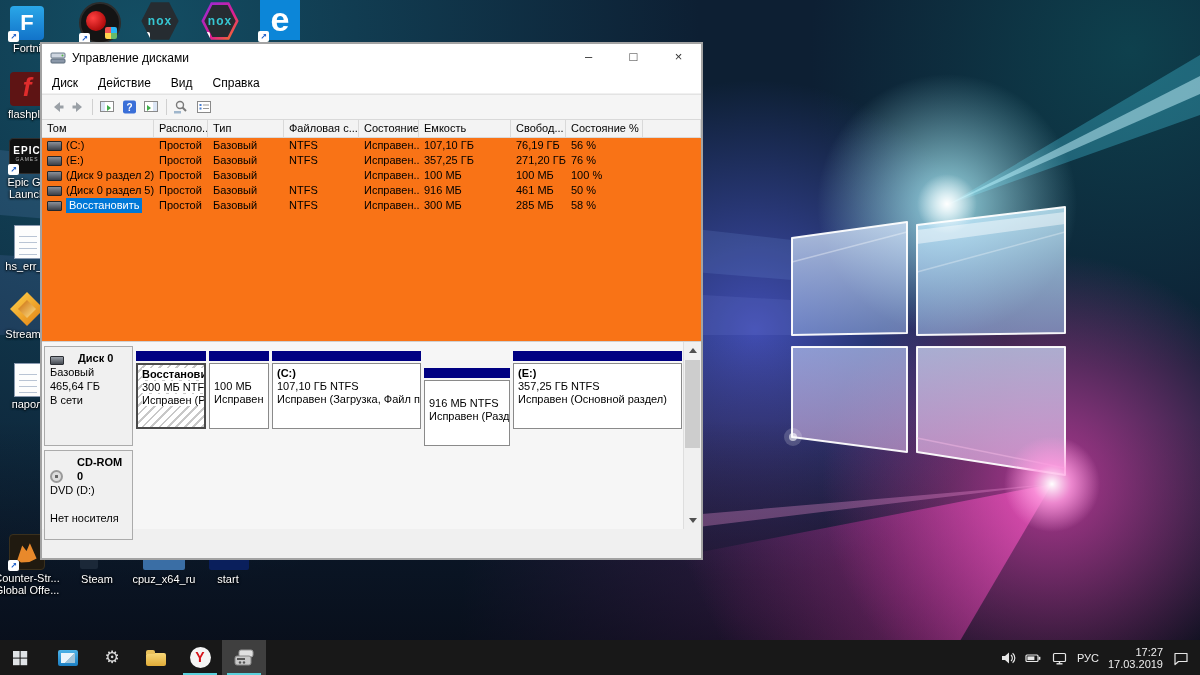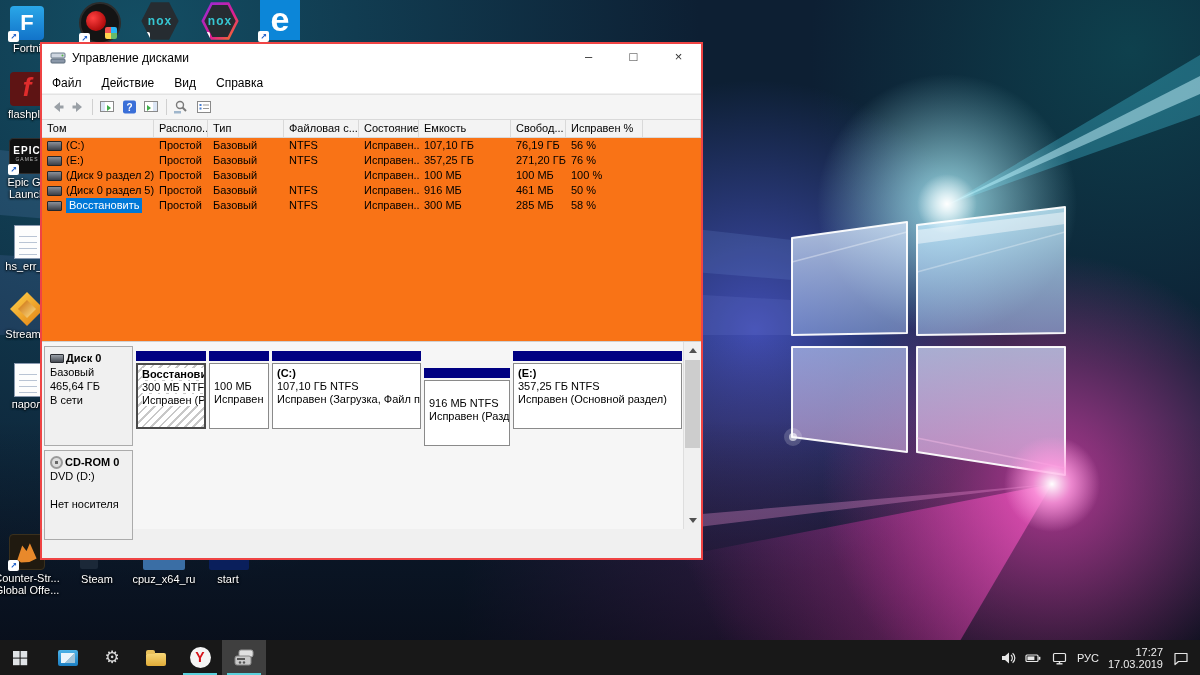--- a/index.html
+++ b/index.html
@@ -47,21 +47,21 @@
   .ico-nox.rainbow{background:linear-gradient(135deg,#8a2be2,#e01f8f 60%,#ff8c00);}
   .ico-nox.rainbow::before{content:"";position:absolute;inset:3px;background:#262c31;
             clip-path:polygon(26% 3%,74% 3%,99% 50%,74% 97%,26% 97%,1% 50%);}
   .ico-edge{width:40px;height:40px;background:#0c86d8;}
   .ico-edge::after{content:"e";position:absolute;inset:0;color:#fff;font-weight:bold;
             font-size:34px;line-height:38px;text-align:center;}
   .sliver{position:absolute;z-index:1;border-radius:0 0 2px 2px;}
 
   
   .win{position:absolute;left:40px;top:42px;width:663px;height:518px;background:#f0f0f0;
-       border:2px solid #ef4444;box-sizing:border-box;z-index:5;font-size:11px;color:#000;}
+       border:2px solid #a3a3a3;box-sizing:border-box;z-index:5;font-size:11px;color:#000;}
   .titlebar{height:28px;background:#fff;display:flex;align-items:center;}
   .titlebar .ticon{margin:0 6px 0 8px;display:flex;}
   .titlebar .ttext{font-size:12px;flex:1;}
   .wbtns{display:flex;height:28px;}
   .wbtn{width:45px;height:28px;text-align:center;line-height:26px;font-size:13px;color:#333;}
   .menubar{height:21px;background:#fff;display:flex;align-items:center;border-bottom:1px solid #f0f0f0;}
   .menubar span{padding:0 10px;font-size:12px;}
   .toolbar{height:24px;background:#f5f5f5;border-top:1px solid #e3e3e3;border-bottom:1px solid #d9d9d9;
            display:flex;align-items:center;gap:6px;padding-left:8px;}
   .tsep{width:1px;height:16px;background:#d0d0d0;}
@@ -76,21 +76,21 @@
   .volico{display:inline-block;width:13px;height:8px;margin-right:4px;flex:none;
           background:linear-gradient(#8a8f98,#3c4048);border:1px solid #23262b;border-radius:1px;}
   .selname{background:#0078d7;color:#fff;padding:0 3px;}
 
   
   .graphpane{height:187px;background:#f6f6f6;border-top:1px solid #d0d0d0;position:relative;}
   .grows{position:absolute;left:2px;top:0;right:19px;bottom:0;}
   .diskrow{display:flex;margin-top:4px;}
   .infopanel{width:89px;flex:none;background:#f0f0f0;border:1px solid #ababab;
              padding:4px 5px;box-sizing:border-box;line-height:14px;}
-  .infopanel .t{font-weight:bold;display:flex;align-items:center;gap:2px;}
+  .infopanel .t{font-weight:bold;display:flex;align-items:flex-end;gap:14px;}
   .driveico{display:inline-block;width:12px;height:7px;background:linear-gradient(#9aa0a8,#454a52);
             border:1px solid #2a2d33;border-radius:1px;flex:none;}
   .cdico{display:inline-block;width:9px;height:9px;border:2px solid #9a9a9a;border-radius:50%;
          background:radial-gradient(circle,#666 22%,#ddd 28%);flex:none;}
   .parts{display:flex;gap:3px;margin-left:3px;flex:1;}
   .pblock{margin-top:5px;}
   .pbar{height:10px;margin-bottom:2px;}
   .pbody{background:#fff;border:1px solid #8a8a8a;height:58px;padding:3px 4px;overflow:hidden;
          line-height:13px;white-space:nowrap;}
   .pblock.sel .pbody{border:2px solid #4a4a4a;height:56px;
@@ -311,21 +311,21 @@
       </span>
       <span class="ttext">Управление дисками</span>
       <div class="wbtns">
         <div class="wbtn">–</div>
         <div class="wbtn">□</div>
         <div class="wbtn">×</div>
       </div>
     </div>
 
     <div class="menubar">
-      <span>Файл</span>
+      <span>Диск</span>
       <span>Действие</span>
       <span>Вид</span>
       <span>Справка</span>
     </div>
 
     <div class="toolbar">
       <svg width="15" height="16">
           <path d="M4 8 L10 3 V6.5 H13.5 V9.5 H10 V13 Z" fill="#9aa0a6"></path>
         </svg>
       <svg width="15" height="16">
@@ -363,21 +363,21 @@
 
     <div class="listpane">
       <div class="lgrid lheader">
         <div class="hc">Том</div>
         <div class="hc">Располо...</div>
         <div class="hc">Тип</div>
         <div class="hc">Файловая с...</div>
         <div class="hc">Состояние</div>
         <div class="hc">Емкость</div>
         <div class="hc">Свобод...</div>
-        <div class="hc">Исправен %</div>
+        <div class="hc">Состояние %</div>
         <div class="hc"></div>
       </div>
 
       <div class="lgrid lrow">
         <div class="c">
             <span class="volico"></span>
             <span>(C:)</span>
           </div>
         <div class="c">Простой</div>
         <div class="c">Базовый</div>

